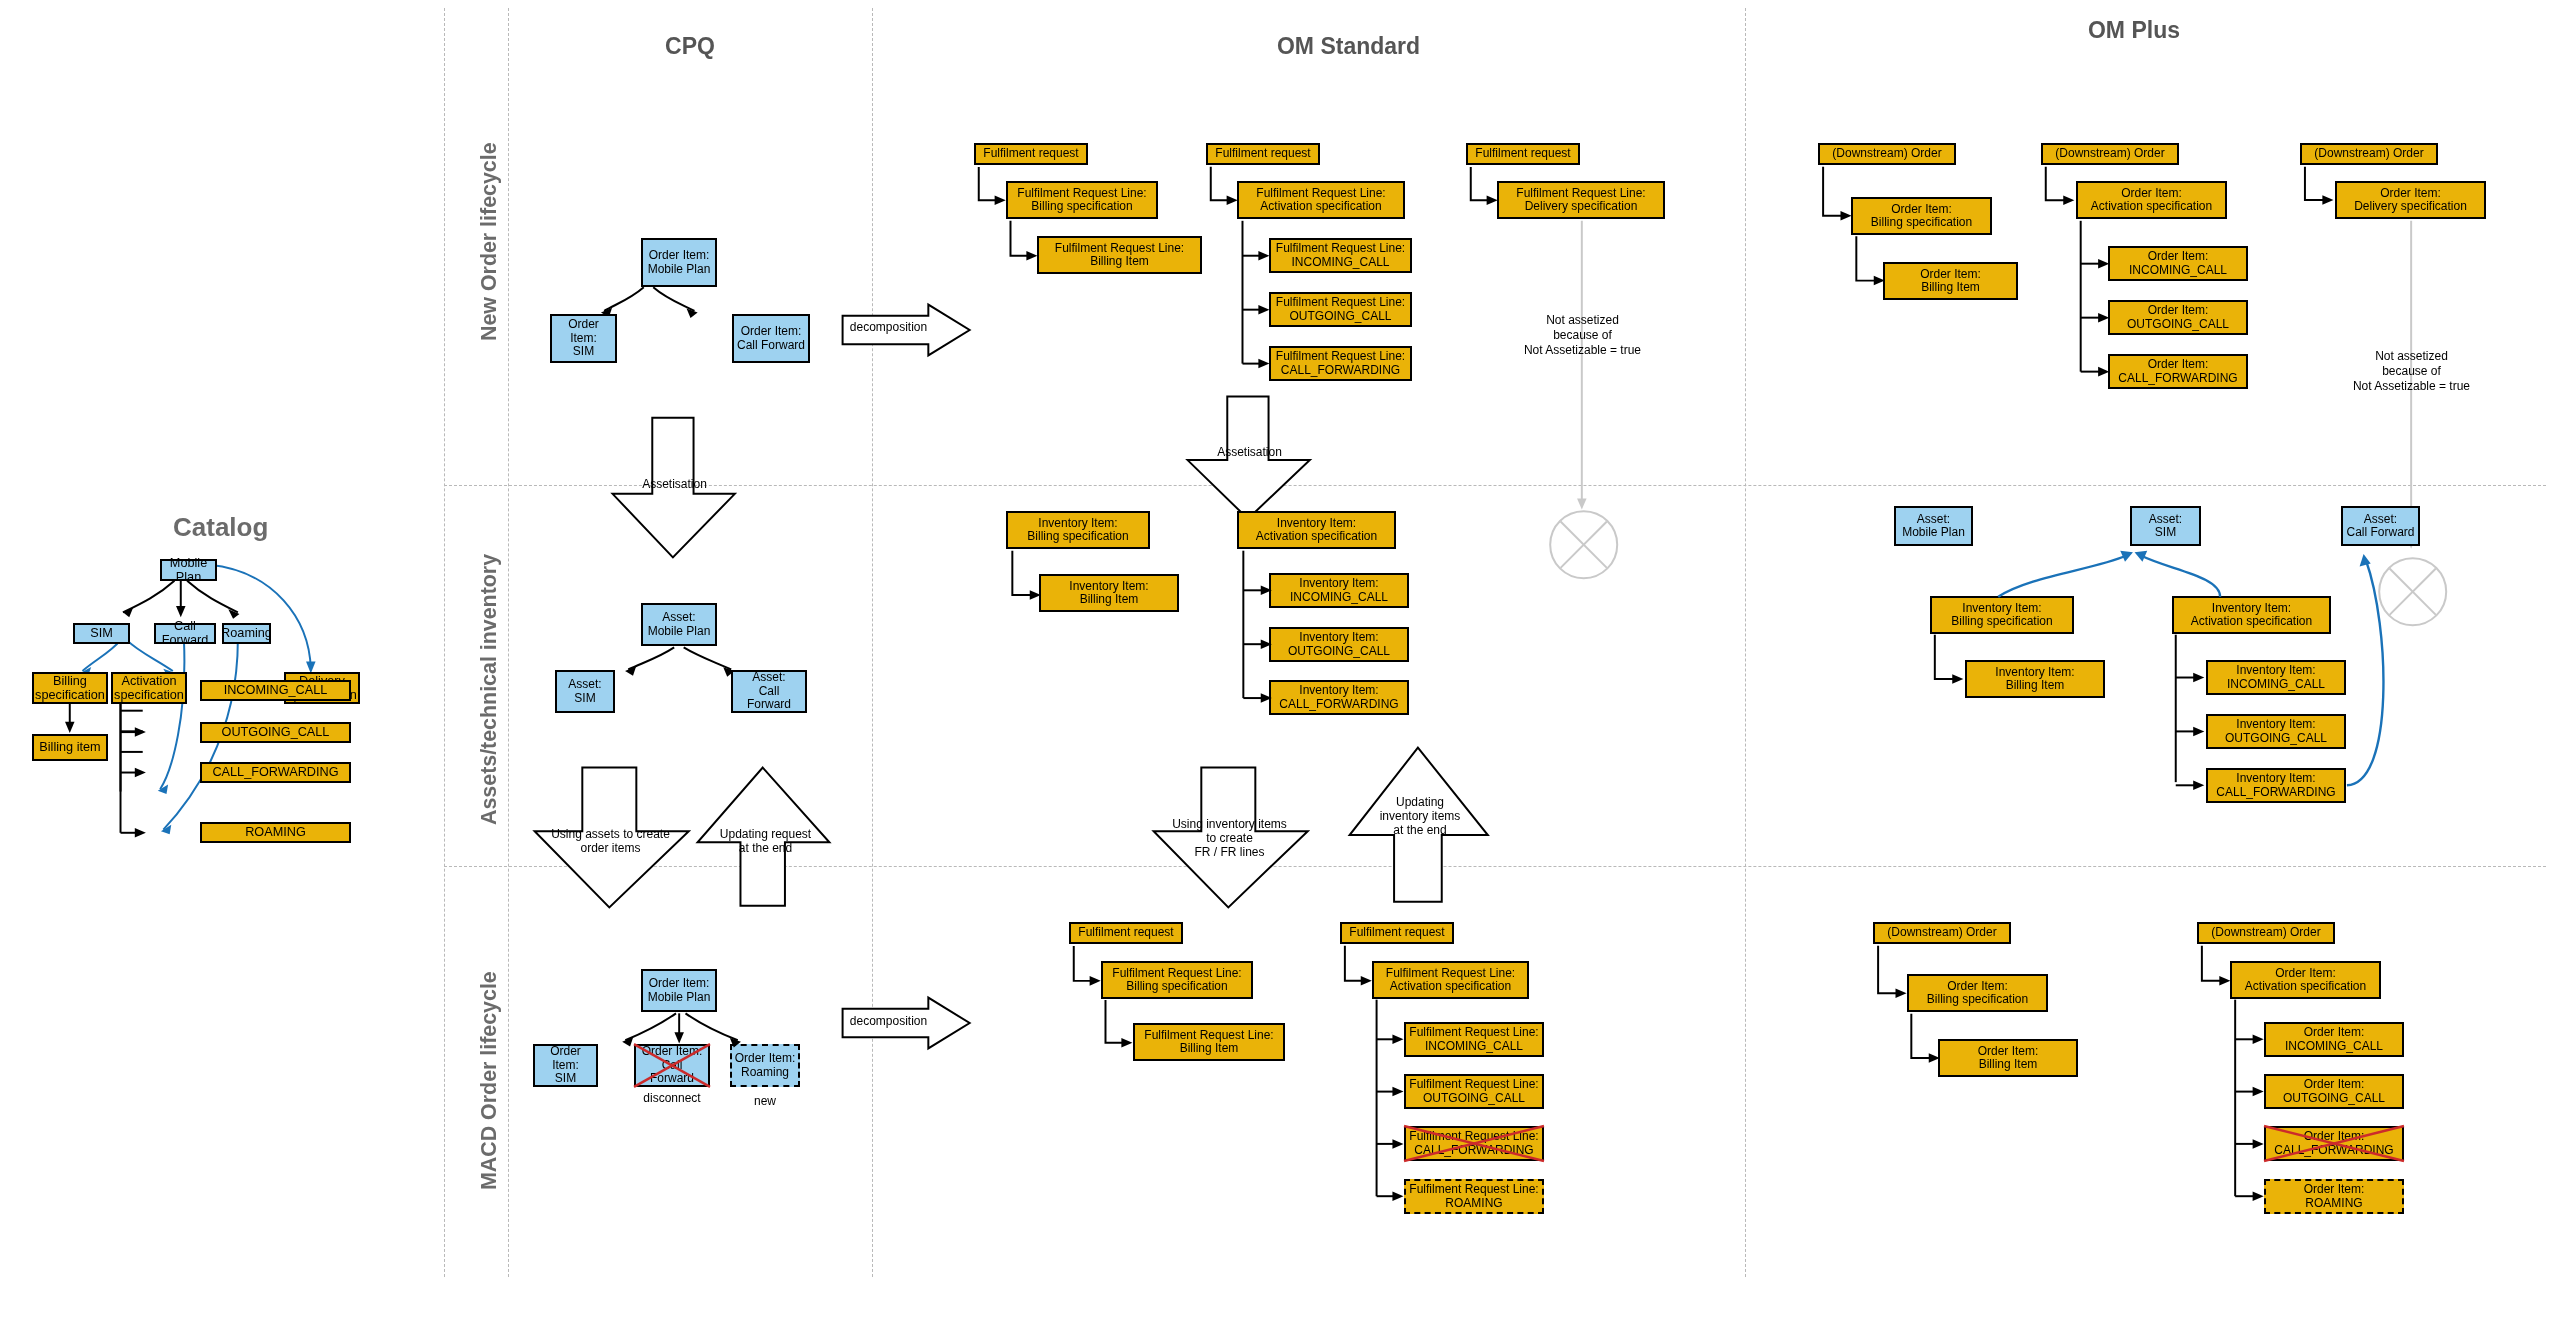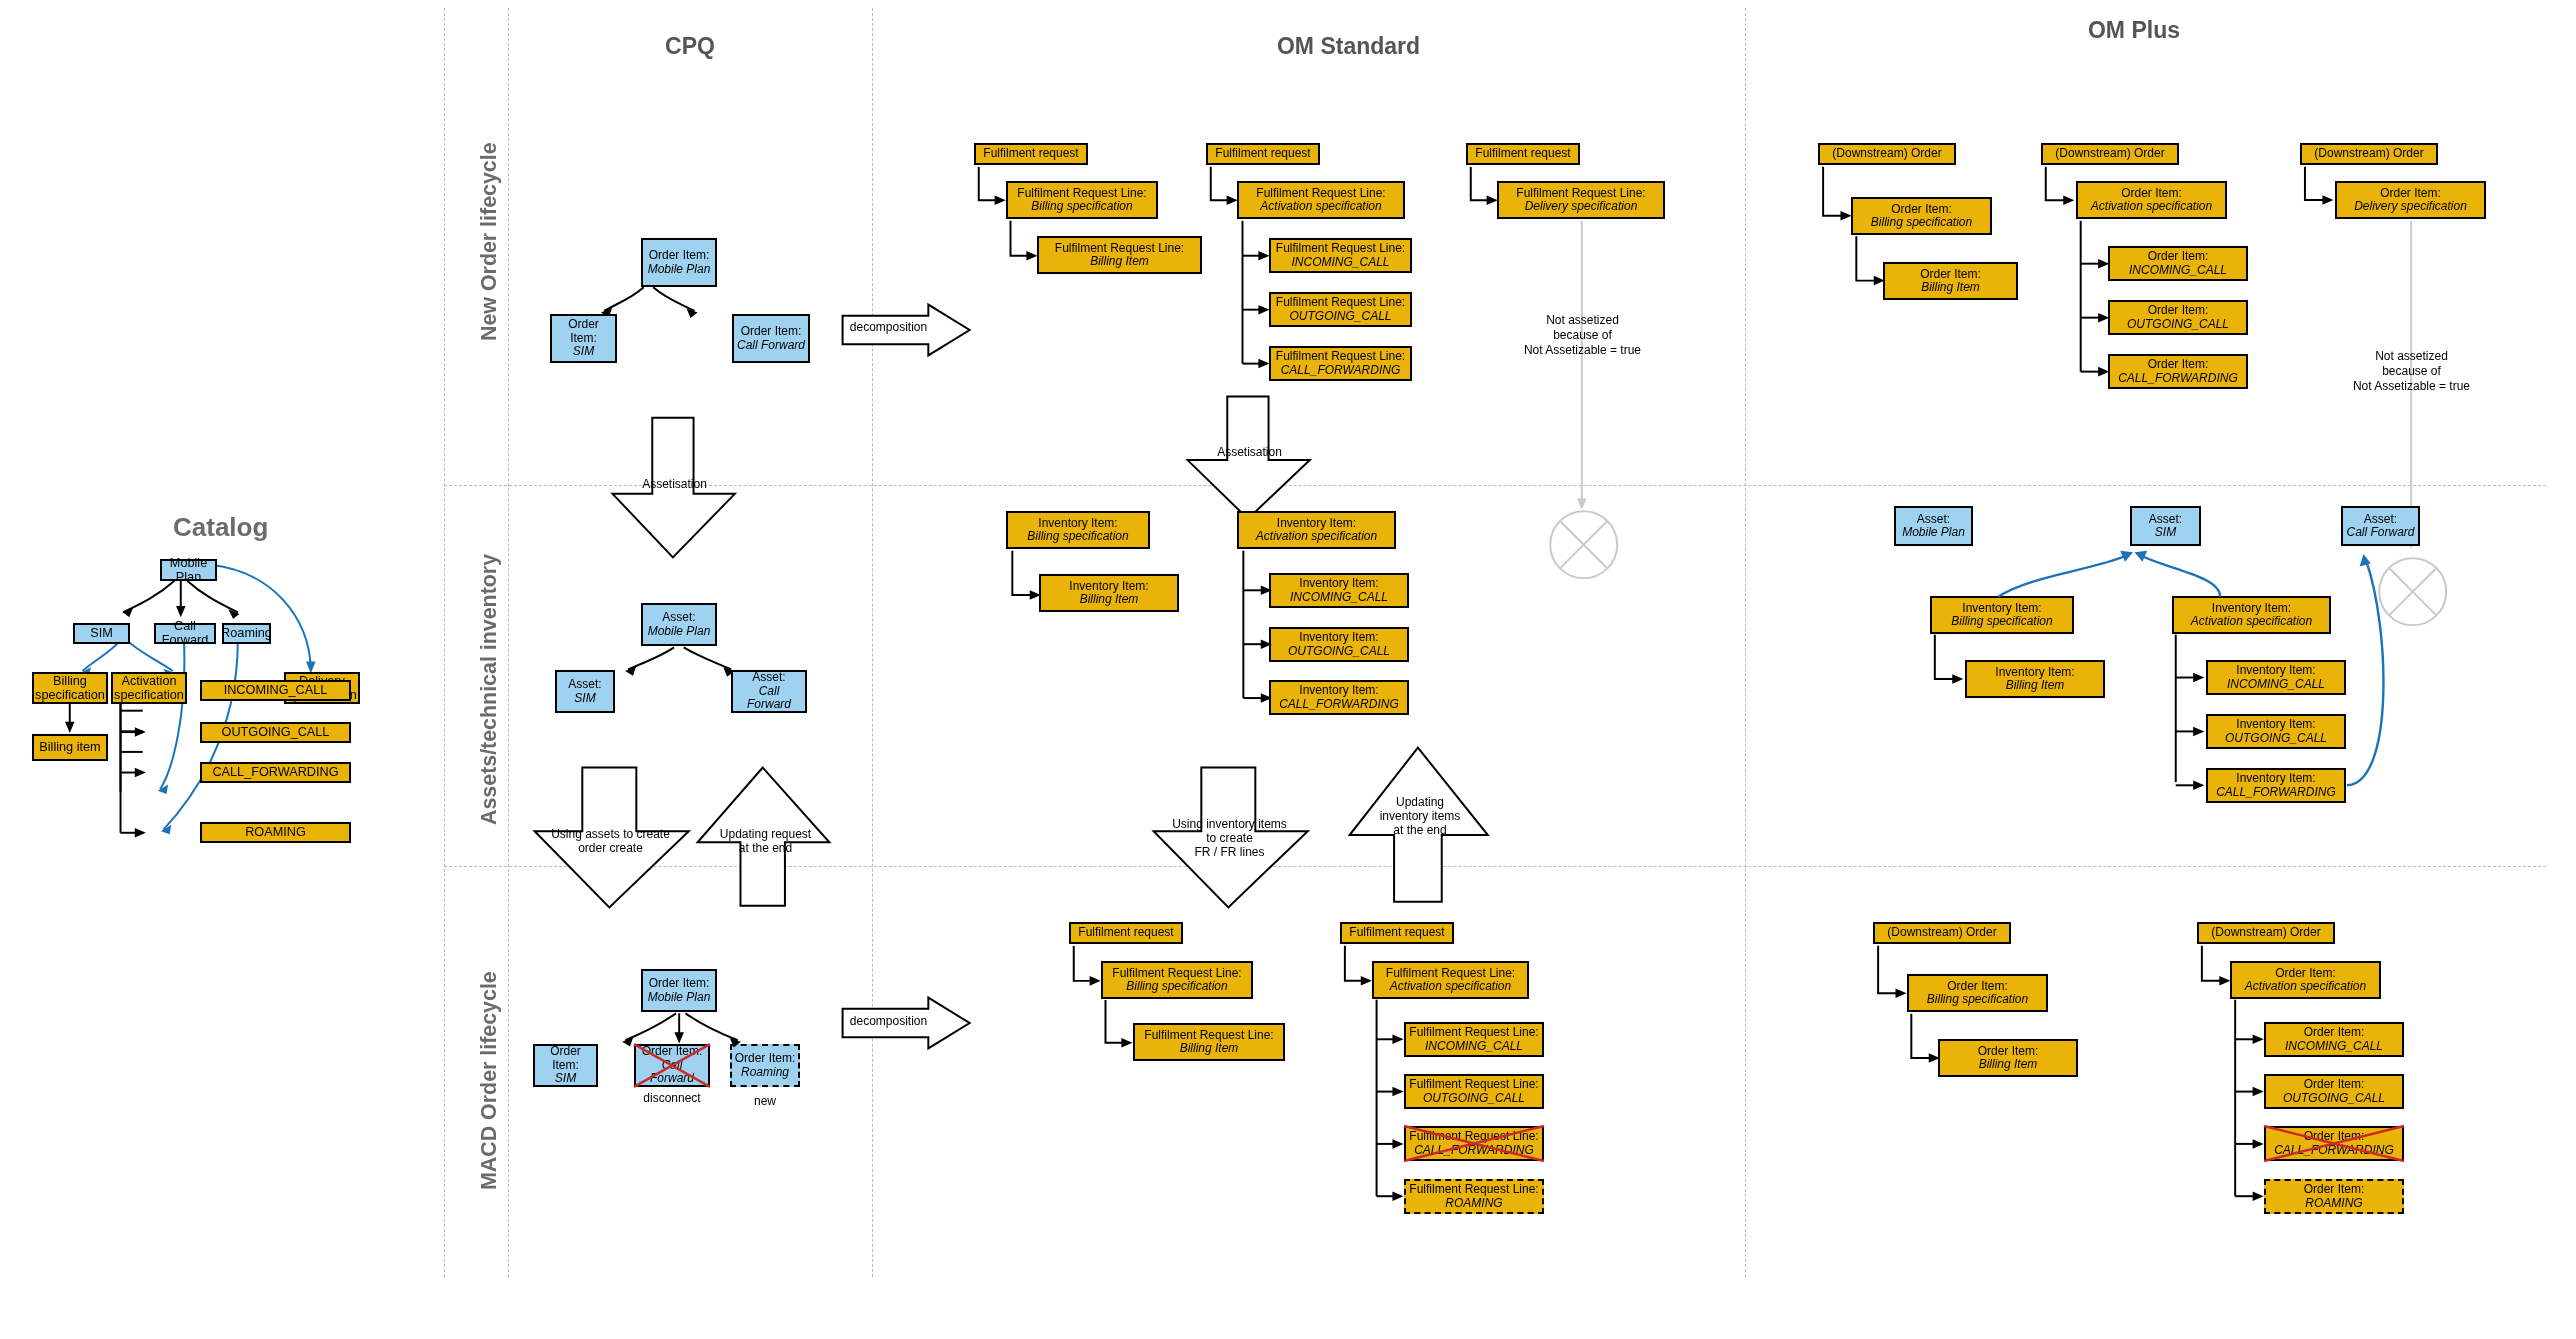--- a/index.html
+++ b/index.html
@@ -16,21 +16,21 @@
 
   .catalog-title{position:absolute;font-size:26px;font-weight:bold;color:#6b6b6b;}
 
   
   .node{position:absolute;box-sizing:border-box;border:2px solid #000;
         display:flex;flex-direction:column;align-items:center;justify-content:center;
         text-align:center;line-height:1.12;padding:1.6px 2.4px;}
   .green{background:#eab308;}
   .blue{background:#9ed2f0;}
   .node .l1{font-size:12px;color:#000;}
-  .node .l2{font-size:12px;font-style:italic;color:#000;}
+  .node .l2{font-size:12px;color:#000;}
   .node .single{font-size:12px;color:#000;}
   .cat-node .single{font-size:12.7px;}
   .node.dashed{border:2px dashed #000;}
 
   
   .cross{position:absolute;pointer-events:none;overflow:visible;}
 
   
   .conn{position:absolute;overflow:visible;}
 
@@ -351,21 +351,21 @@
     <polygon points="88,86 102,80 98,92" fill="#000"></polygon>
     <path d="M162,56 C182,68 200,74 222,84" stroke="#000" stroke-width="2.5" fill="none"></path>
     <polygon points="226,86 212,81 217,93" fill="#000"></polygon>
   </svg>
 
   <svg class="blockarrow" style="left:533px;top:766px;width:159px;height:143px;" viewBox="0 0 200 180" width="159" height="143">
     <polygon points="62,2 130,2 130,82 196,82 96,178 2,82 62,82" fill="#fff" stroke="#000" stroke-width="2.5"></polygon>
   </svg>
   <div class="balabel" style="left:535px;top:828px;width:151px;">
     <div>Using assets to create</div>
-    <div>order create</div>
+    <div>order items</div>
   </div>
   <svg class="blockarrow" style="left:696px;top:766px;width:135px;height:143px;" viewBox="0 0 170 180" width="135" height="143">
     <polygon points="84,2 168,96 112,96 112,176 56,176 56,96 2,96" fill="#fff" stroke="#000" stroke-width="2.5"></polygon>
   </svg>
   <div class="balabel" style="left:706px;top:828px;width:119px;">
     <div>Updating request</div>
     <div>at the end</div>
   </div>
 
   <div class="node green" style="left:1006px;top:511px;width:144px;height:38px;">

